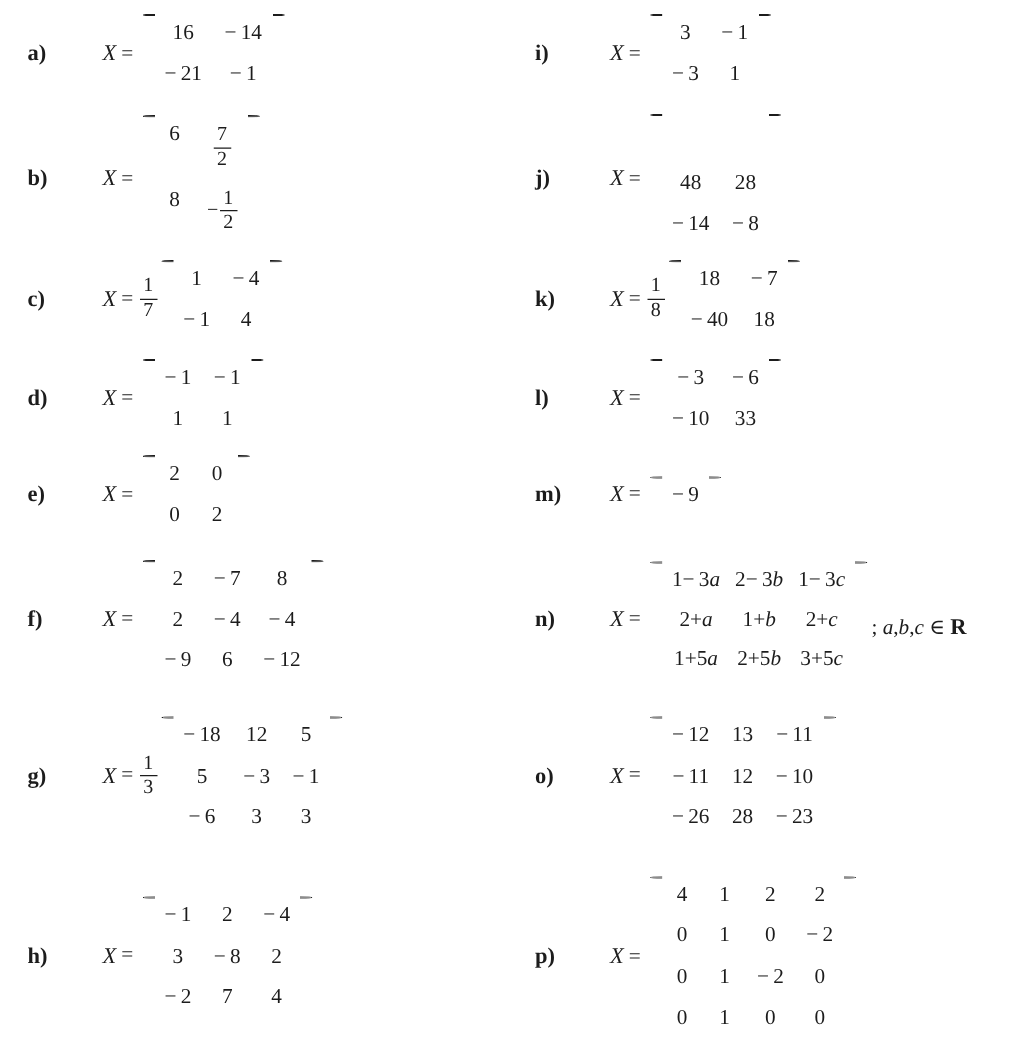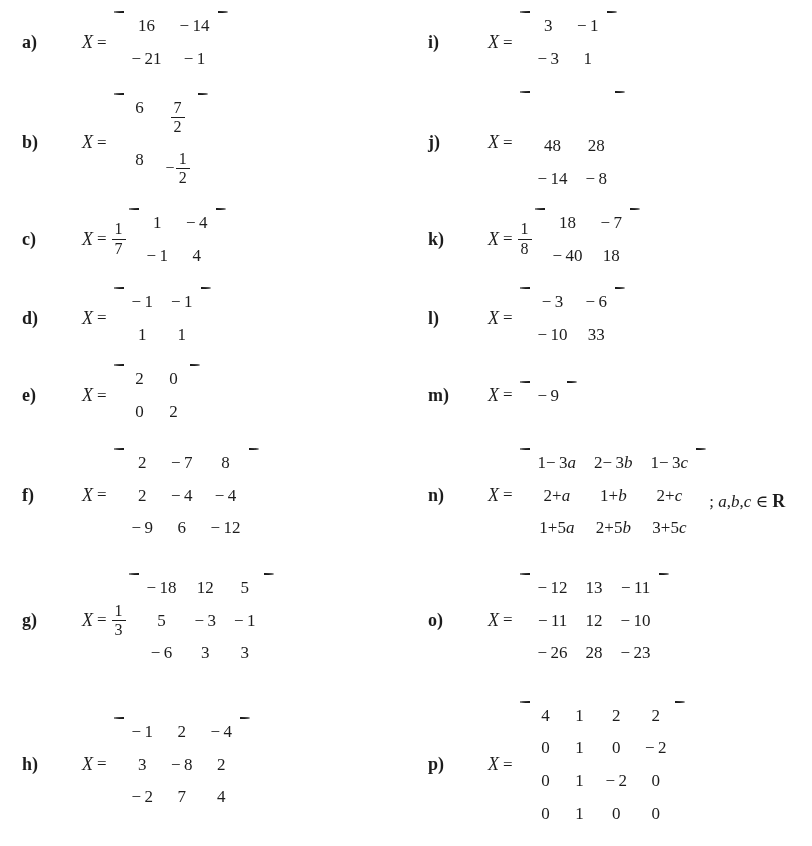--- a/index.html
+++ b/index.html
@@ -331,21 +331,21 @@
           </div>
         </div>
       </div>
       <div class="item">
         <div class="label">n)</div>
         <div class="equation">
           <div class="lhs">X</div>
           <div class="eqsign">=</div>
           <div class="matrix">
             <div class="lparen"></div>
-            <div class="mcells" style="grid-template-columns: repeat(3, auto);">
+            <div class="mcells" style="grid-template-columns: repeat(3, auto); gap: 12px;">
               <div class="mcell">1− 3<i>a</i></div>
               <div class="mcell">2− 3<i>b</i></div>
               <div class="mcell">1− 3<i>c</i></div>
               <div class="mcell">2+<i>a</i></div>
               <div class="mcell">1+<i>b</i></div>
               <div class="mcell">2+<i>c</i></div>
               <div class="mcell">1+5<i>a</i></div>
               <div class="mcell">2+5<i>b</i></div>
               <div class="mcell">3+5<i>c</i></div>
             </div>

